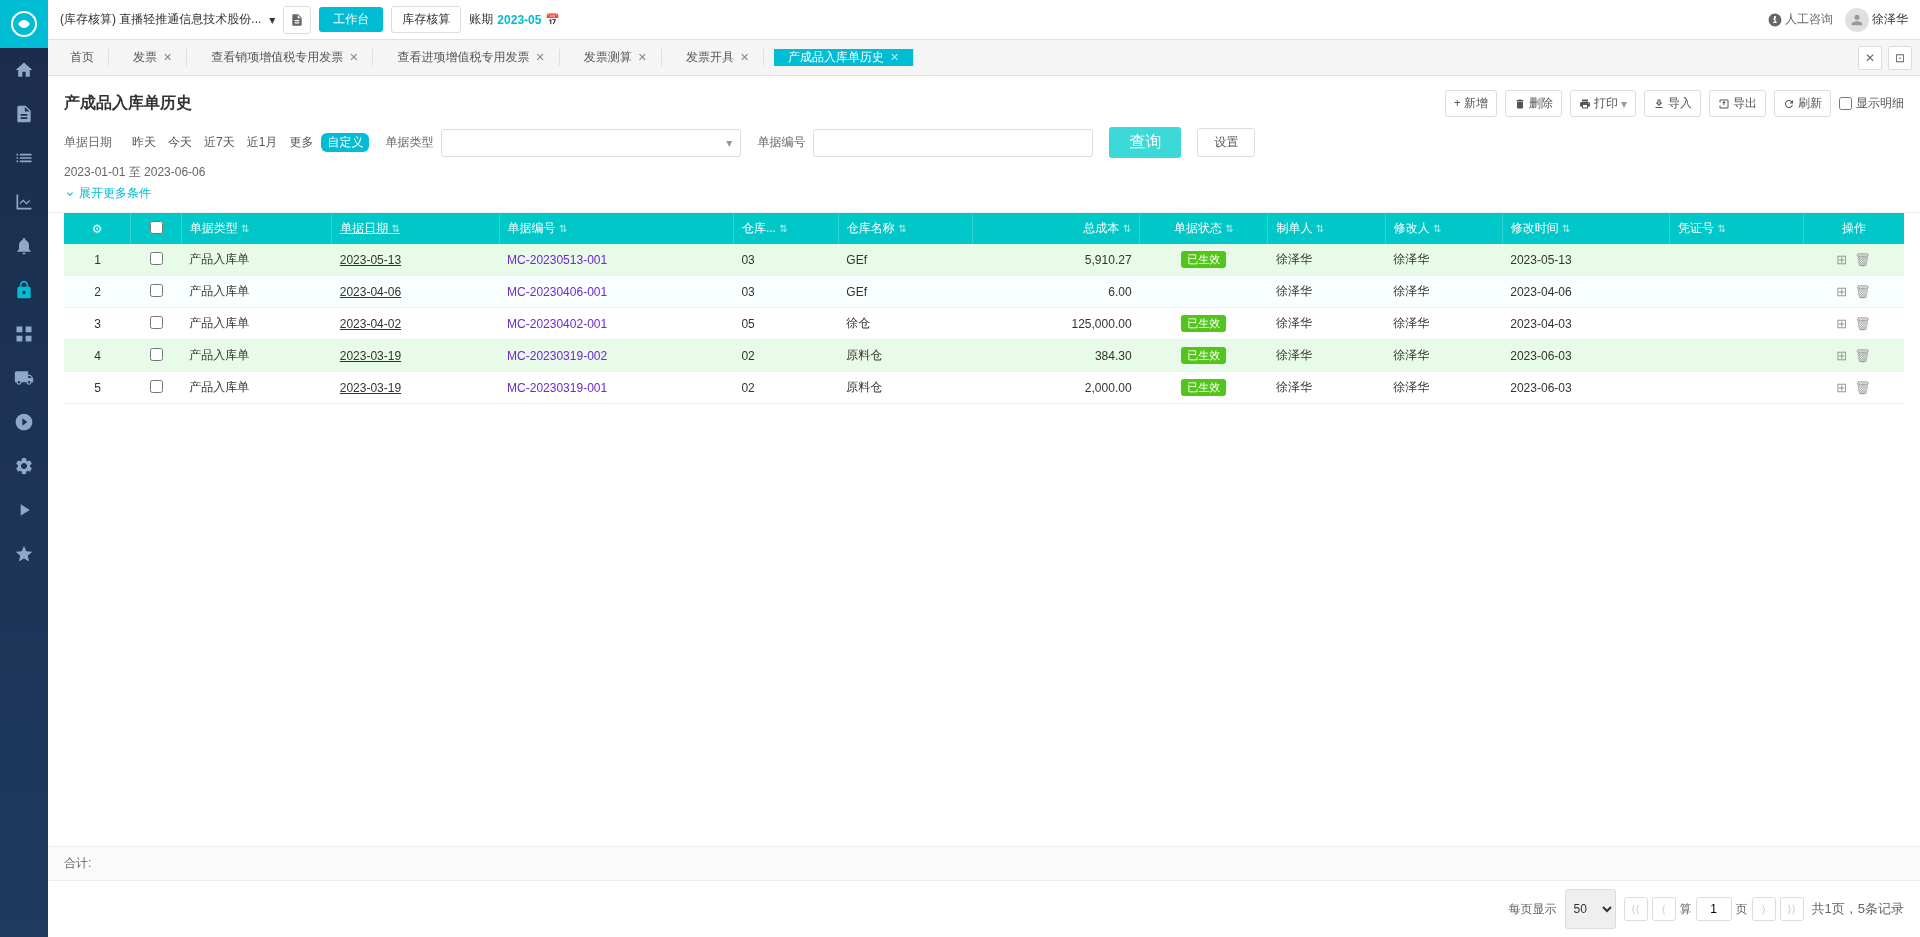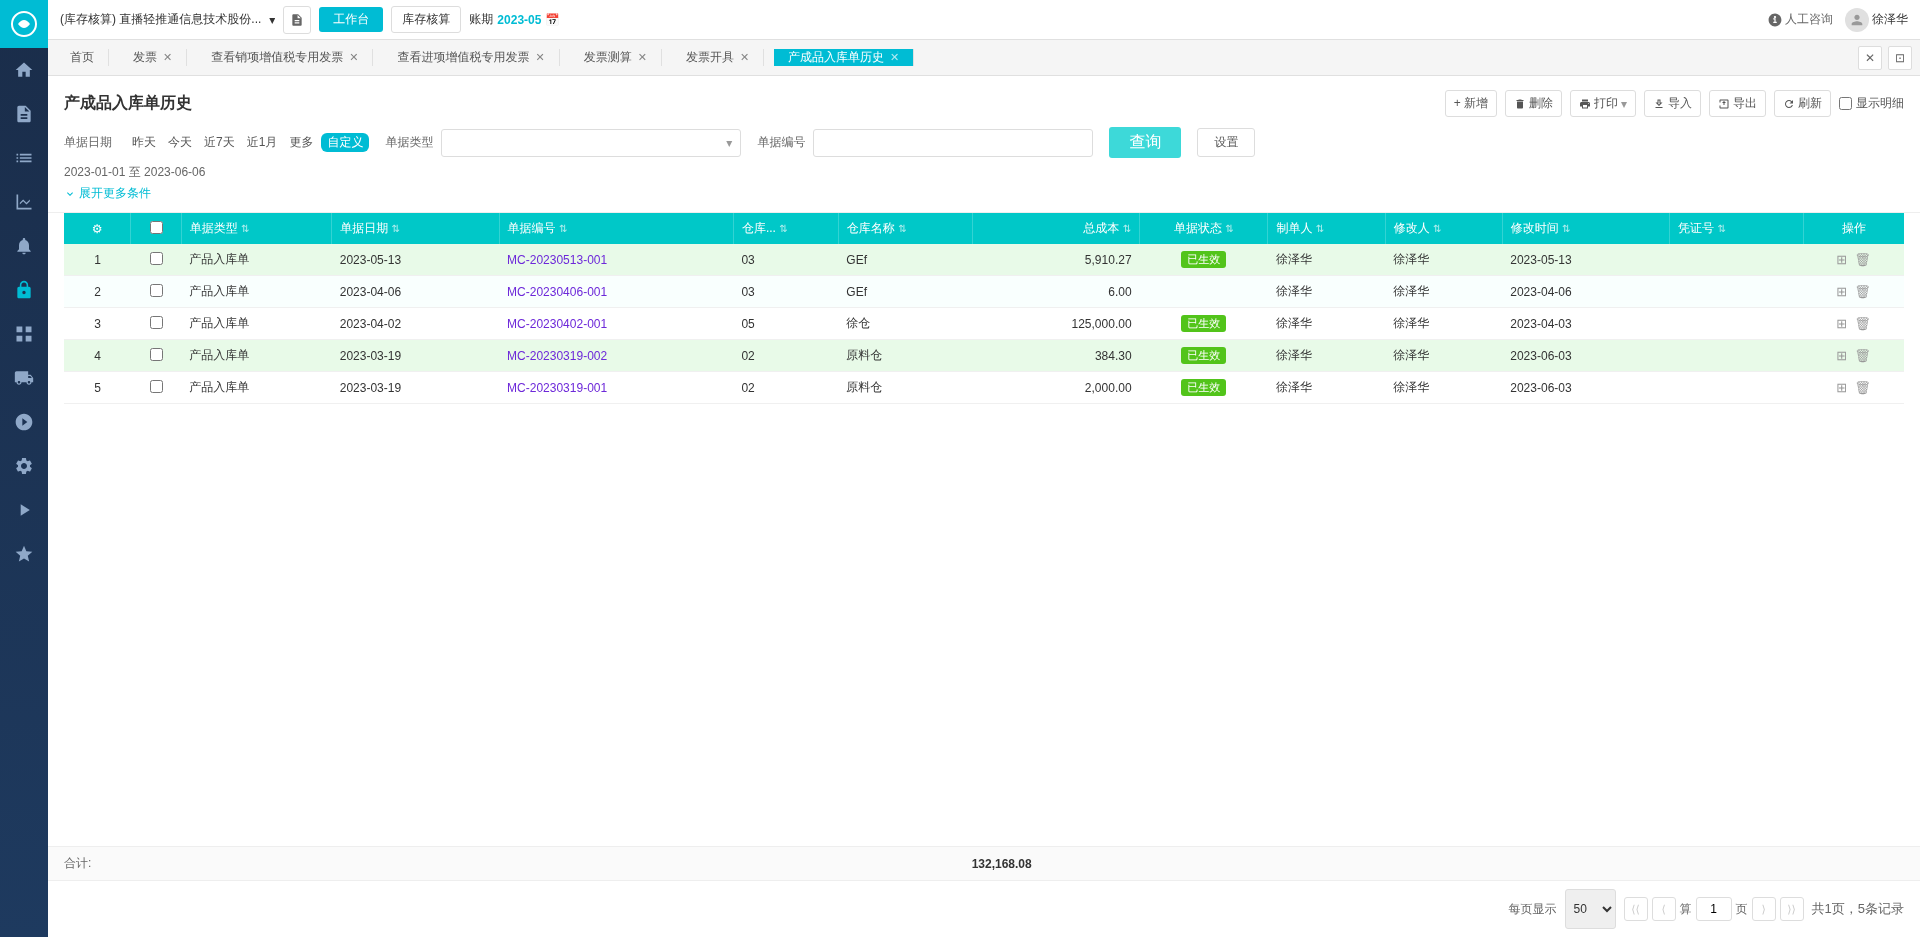--- a/index.html
+++ b/index.html
@@ -67,21 +67,21 @@
     table thead tr { background: #00c8c8; color: white; }
     table thead th { padding: 7px 8px; text-align: left; font-size: 12px; font-weight: normal; white-space: nowrap; border-right: 1px solid rgba(255,255,255,0.2); }
     table thead th:last-child { border-right: none; }
     table tbody tr { border-bottom: 1px solid #f0f0f0; }
     table tbody tr:nth-child(even) { background: #f9fffe; }
     table tbody tr.highlighted { background: #e8fae8; }
     table tbody td { padding: 7px 8px; font-size: 12px; color: #333; white-space: nowrap; }
     .col-num { width: 40px; text-align: center; }
     .col-checkbox { width: 30px; text-align: center; }
     .col-type { width: 90px; }
-    .col-date { width: 100px; }
+    .col-date { width: 100px; text-decoration: underline; }
     .col-code { width: 140px; }
     .col-wh { width: 60px; }
     .col-whname { width: 80px; }
     .col-cost { width: 100px; text-align: right; }
     .col-status { width: 70px; text-align: center; }
     .col-creator { width: 70px; }
     .col-modifier { width: 70px; }
     .col-modtime { width: 100px; }
     .col-voucher { width: 80px; }
     .col-action { width: 60px; text-align: center; }
@@ -446,21 +446,20 @@
         <span class="action-icon" title="查看">⊞</span>
         <span class="action-icon" title="删除">🗑</span>
       </td>
     </tr>
           </tbody>
       </table>
     </div>
 
     <div class="table-footer">
       <span class="footer-total-label">合计:</span>
-      <span class="footer-total-val">132,168.08</span>
     </div>
 
     <div class="pagination-bar">
       <span class="per-page-label">每页显示</span>
       <select class="per-page-select">
         <option>50</option>
         <option>100</option>
       </select>
       <div class="page-nav">
         <button class="page-nav-btn disabled">⟨⟨</button>

